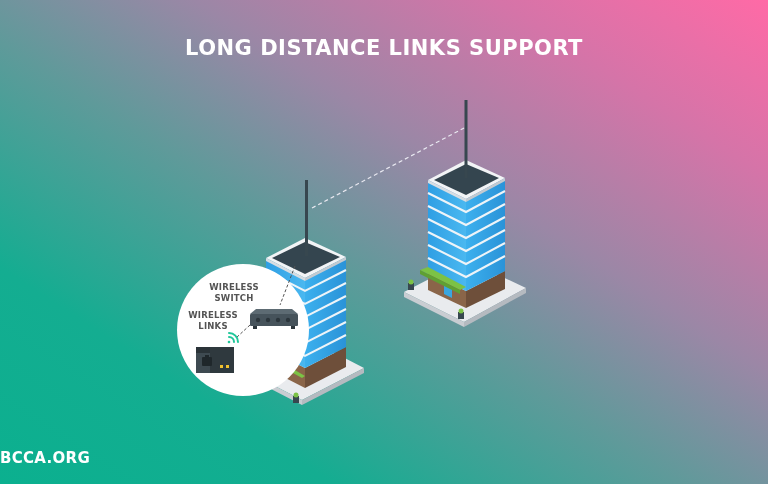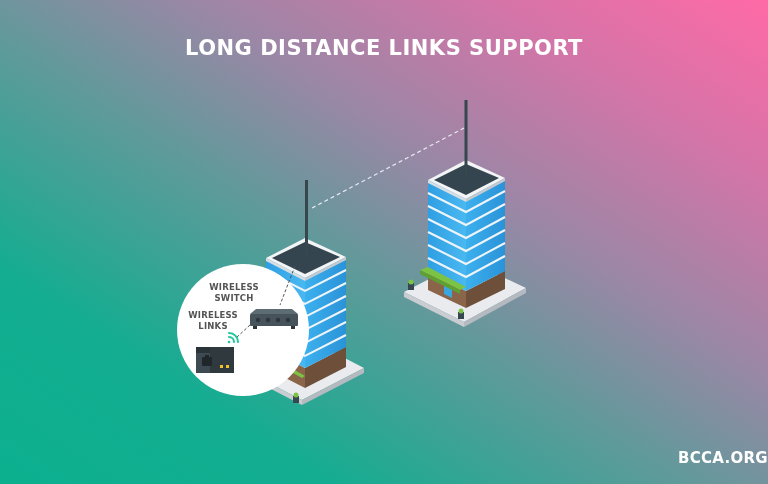--- a/index.html
+++ b/index.html
@@ -11,21 +11,21 @@
       position: absolute; inset: 0;
       background: linear-gradient(33deg, #0bb08f 0%, #14ad91 22%, #5f9a9a 45%, #9b87a6 62%, #d574a8 82%, #ff6aa6 100%);
     }
     .title {
       position: absolute; left: 0; right: 0; top: 36px;
       text-align: center; color: #ffffff; font-weight: bold;
       font-size: 21px; letter-spacing: 0.5px;
     }
     .footer {
       position: absolute; left: 0; right: 0; top: 449px;
-      text-align: right; color: #ffffff; font-weight: bold;
+      text-align: left; color: #ffffff; font-weight: bold;
       font-size: 15px; letter-spacing: 0.3px;
     }
     .scene { position: absolute; inset: 0; }
     .lbl {
       position: absolute; font-size: 8.5px; font-weight: bold; color: #545454;
       line-height: 11px; text-align: center; letter-spacing: 0.2px;
     }
   </style>
 </head>
 <body>

